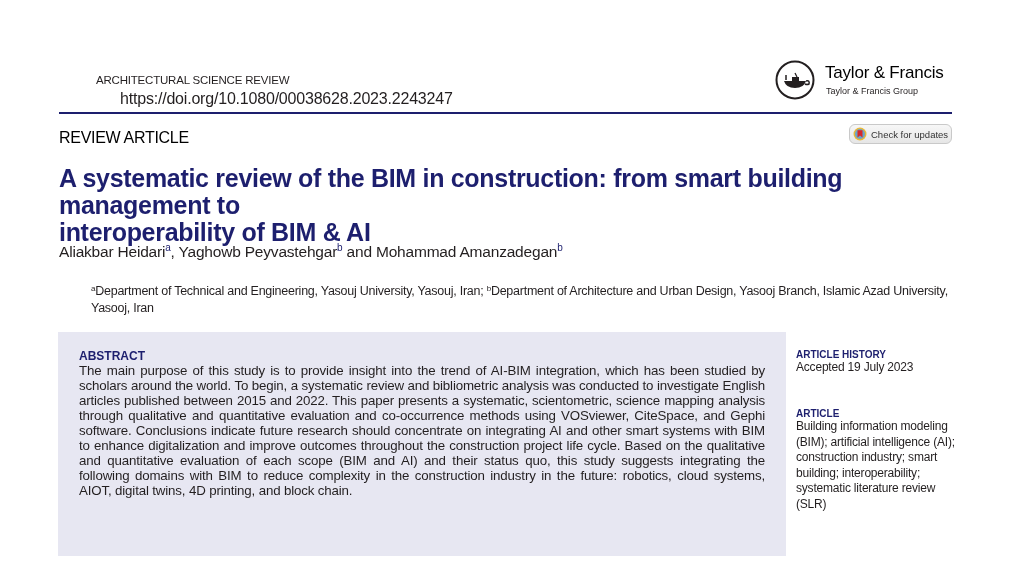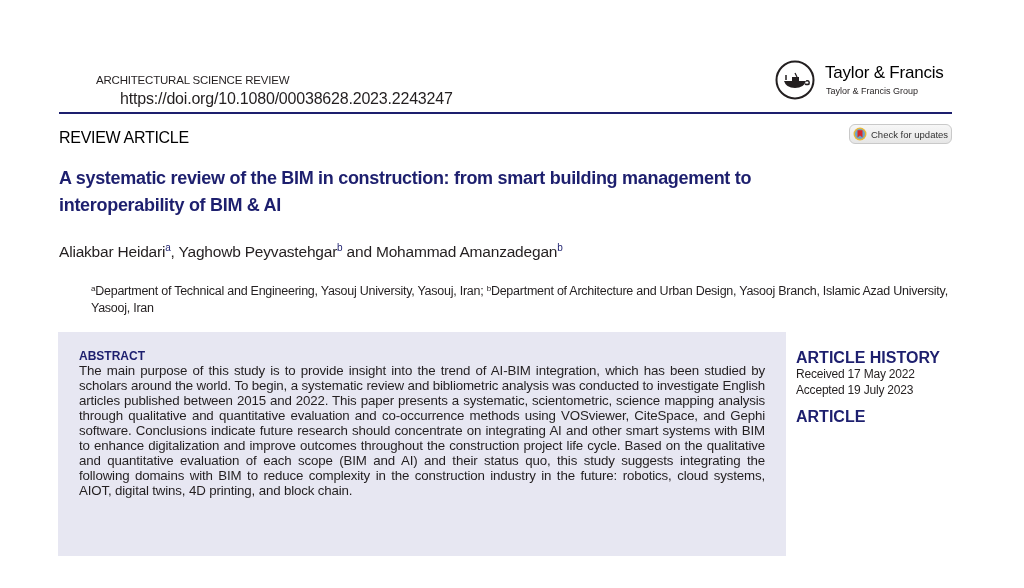--- a/index.html
+++ b/index.html
@@ -15,37 +15,37 @@
     .publisher-group { position: absolute; left: 826px; top: 86px; font-size: 9px; color: #231f20; }
     .check-btn {
       position: absolute; left: 849px; top: 124px; width: 103px; height: 20px;
       background: linear-gradient(#f7f7f7, #e6e6e6); border: 1px solid #c9c9c9; border-radius: 6px;
       display: flex; align-items: center; box-sizing: border-box; padding-left: 3px; cursor: pointer;
     }
     .check-btn .ico { width: 14px; height: 14px; margin-right: 4px; }
     .check-btn .lbl { font-size: 9.5px; color: #333; }
     .article-type { position: absolute; left: 59px; top: 129px; font-size: 16px; color: #000000; letter-spacing: -0.3px; }
     .title {
-      position: absolute; left: 59px; top: 165px; width: 900px; font-size: 18px; font-weight: bold;
+      position: absolute; left: 59px; top: 165px; width: 900px; font-size: 25px; font-weight: bold;
       color: #1d1f6e; line-height: 27px; letter-spacing: -0.3px;
     }
     .authors { position: absolute; left: 59px; top: 242px; font-size: 15.5px; color: #231f20; letter-spacing: -0.2px; }
     .authors sup { font-size: 10px; color: #1d1f6e; vertical-align: 6px; }
     .affil { position: absolute; left: 59px; top: 280px; width: 880px; font-size: 12.5px; line-height: 17px; letter-spacing: -0.25px; color: #231f20; margin-left: 32px; }
     .affil sup { font-size: 8px; vertical-align: 4px; }
     .abstract-box {
       position: absolute; left: 58px; top: 332px; width: 728px; height: 224px; background: #e7e7f2;
     }
     .abstract-head { position: absolute; left: 79px; top: 349px; font-size: 12px; font-weight: bold; color: #1d1f6e; }
     .abstract-text {
       position: absolute; left: 79px; top: 363px; width: 686px; font-size: 13.3px; line-height: 15px;
       text-align: justify; color: #231f20; letter-spacing: -0.15px;
     }
     .side { position: absolute; left: 796px; width: 170px; }
-    .side-head { font-size: 16px; font-weight: bold; color: #1d1f6e; }
+    .side-head { font-size: 10px; font-weight: bold; color: #1d1f6e; }
     .side-text { font-size: 12px; line-height: 15.6px; color: #231f20; letter-spacing: -0.2px; }
   </style>
 </head>
 <body>
 
 <div class="journal-name">ARCHITECTURAL SCIENCE REVIEW</div>
 <a class="doi">https://doi.org/10.1080/00038628.2023.2243247</a>
 
 <svg class="logo" viewBox="0 0 40 40">
   <circle cx="20" cy="20" r="18.5" fill="none" stroke="#231f20" stroke-width="2"></circle>
@@ -83,19 +83,19 @@
 <div class="affil">
   <sup>a</sup><span>Department of Technical and Engineering, Yasouj University, Yasouj, Iran; </span><sup>b</sup><span>Department of Architecture and Urban Design, Yasooj Branch, Islamic Azad University, Yasooj, Iran</span>
 </div>
 
 <div class="abstract-box"></div>
 <div class="abstract-head">ABSTRACT</div>
 <div class="abstract-text">The main purpose of this study is to provide insight into the trend of AI-BIM integration, which has been studied by scholars around the world. To begin, a systematic review and bibliometric analysis was conducted to investigate English articles published between 2015 and 2022. This paper presents a sys­tematic, scientometric, science mapping analysis through qualitative and quantitative evaluation and co-occurrence methods using VOSviewer, CiteSpace, and Gephi software. Conclusions indicate future research should concentrate on integrating AI and other smart systems with BIM to enhance digitaliza­tion and improve outcomes throughout the construction project life cycle. Based on the qualitative and quantitative evaluation of each scope (BIM and AI) and their status quo, this study suggests integrating the following domains with BIM to reduce complexity in the construction industry in the future: robotics, cloud systems, AIOT, digital twins, 4D printing, and block chain.</div>
 
 <div class="side" style="top:349px;">
   <div class="side-head">ARTICLE HISTORY</div>
-  <div class="side-text">Received 17 May 2022</div>
   <div class="side-text">Accepted 19 July 2023</div>
 </div>
 
 <div class="side" style="top:408px; width:165px;">
   <div class="side-head">ARTICLE</div>
+  <div class="side-text">Building information modeling (BIM); artificial intelligence (AI); construction industry; smart building; interoperability; systematic literature review (SLR)</div>
 </div>
 
 </body></html>

